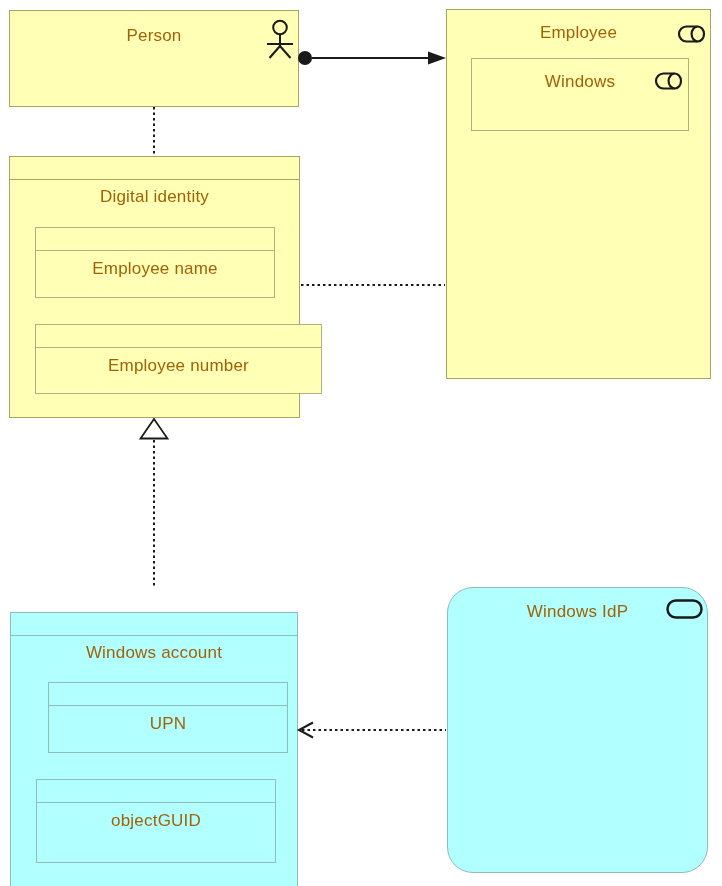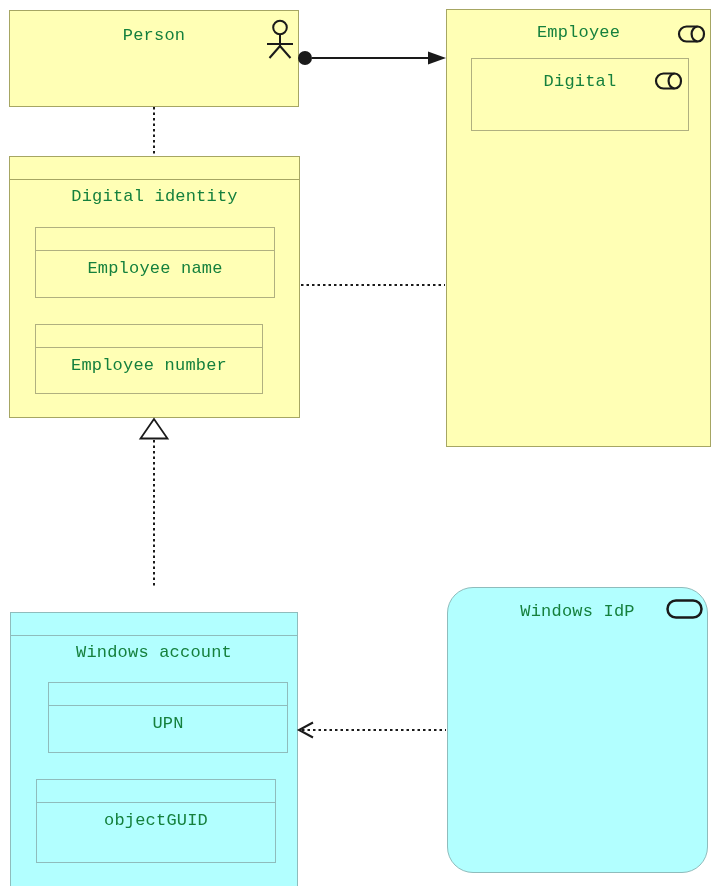--- a/index.html
+++ b/index.html
@@ -1,18 +1,18 @@
 <!DOCTYPE html>
 <html><head>
 <meta charset="utf-8">
 <style>
   html,body{margin:0;padding:0;background:#ffffff;}
   .canvas{
     position:relative;width:722px;height:886px;background:#ffffff;
-    font-family:Liberation Mono, monospace;color:#15803d;
+    font-family:Liberation Sans, sans-serif;color:#a16207;
     overflow:hidden;
   }
   .node{position:absolute;box-sizing:border-box;}
   .yellow{background:#FFFFB5;border:1.5px solid #A6A663;}
   .cyan{background:#B2FFFF;border:1.5px solid #8FBCBC;}
   .inner-yellow{background:#FFFFB5;border:1px solid #B0B080;}
   .inner-cyan{background:#B2FFFF;border:1px solid #8FBCBC;}
   .rounded{border-radius:14px;}
   .title{
     text-align:center;font-size:17px;line-height:20px;letter-spacing:.2px;
@@ -37,50 +37,50 @@
       <svg width="30" height="41" viewBox="0 0 30 41" fill="none" stroke="#1a1a1a" stroke-width="2">
         <circle cx="15" cy="8.5" r="6.8"></circle>
         <line x1="15" y1="15.3" x2="15" y2="27"></line>
         <line x1="2" y1="25" x2="28" y2="25"></line>
         <line x1="15" y1="27" x2="4.5" y2="39"></line>
         <line x1="15" y1="27" x2="25.5" y2="39"></line>
       </svg>
     </span>
   </div>
 
-  <div class="node yellow" style="left:446px;top:9px;width:265px;height:438px;">
+  <div class="node yellow" style="left:446px;top:9px;width:265px;height:370px;">
     <div class="title" style="padding-top:13px;">Employee</div>
     <span class="icon" style="top:15px;right:4px;">
       <svg width="29" height="18" viewBox="0 0 29 18" fill="none" stroke="#1a1a1a" stroke-width="2.2">
         <path d="M20.5 1.5 H9.5 A7.5 7.5 0 0 0 9.5 16.5 H20.5"></path>
         <ellipse cx="20.8" cy="9" rx="6.2" ry="7.5"></ellipse>
       </svg>
     </span>
 
     <div class="node inner-yellow" style="left:24px;top:48px;width:218px;height:73px;">
-      <div class="title" style="padding-top:13px;">Digital</div>
+      <div class="title" style="padding-top:13px;">Windows</div>
       <span class="icon" style="top:13px;right:5px;">
         <svg width="29" height="18" viewBox="0 0 29 18" fill="none" stroke="#1a1a1a" stroke-width="2.2">
           <path d="M20.5 1.5 H9.5 A7.5 7.5 0 0 0 9.5 16.5 H20.5"></path>
           <ellipse cx="20.8" cy="9" rx="6.2" ry="7.5"></ellipse>
         </svg>
       </span>
     </div>
   </div>
 
   <div class="node yellow" style="left:9px;top:156px;width:291px;height:262px;">
     <div class="band y"></div>
     <div class="title" style="padding-top:7px;">Digital identity</div>
 
     <div class="node inner-yellow" style="left:25px;top:70px;width:240px;height:71px;">
       <div class="band yi"></div>
       <div class="title" style="padding-top:8px;">Employee name</div>
     </div>
 
-    <div class="node inner-yellow" style="left:25px;top:167px;width:228px;height:70px;">
+    <div class="node inner-yellow" style="left:25px;top:167px;width:287px;height:70px;">
       <div class="band yi"></div>
       <div class="title" style="padding-top:8px;">Employee number</div>
     </div>
   </div>
 
   <div class="node cyan" style="left:10px;top:589px;width:288px;height:283px;margin-top:23px;">
     <div class="band c"></div>
     <div class="title" style="padding-top:7px;">Windows account</div>
 
     <div class="node inner-cyan" style="left:37px;top:69px;width:240px;height:71px;">

